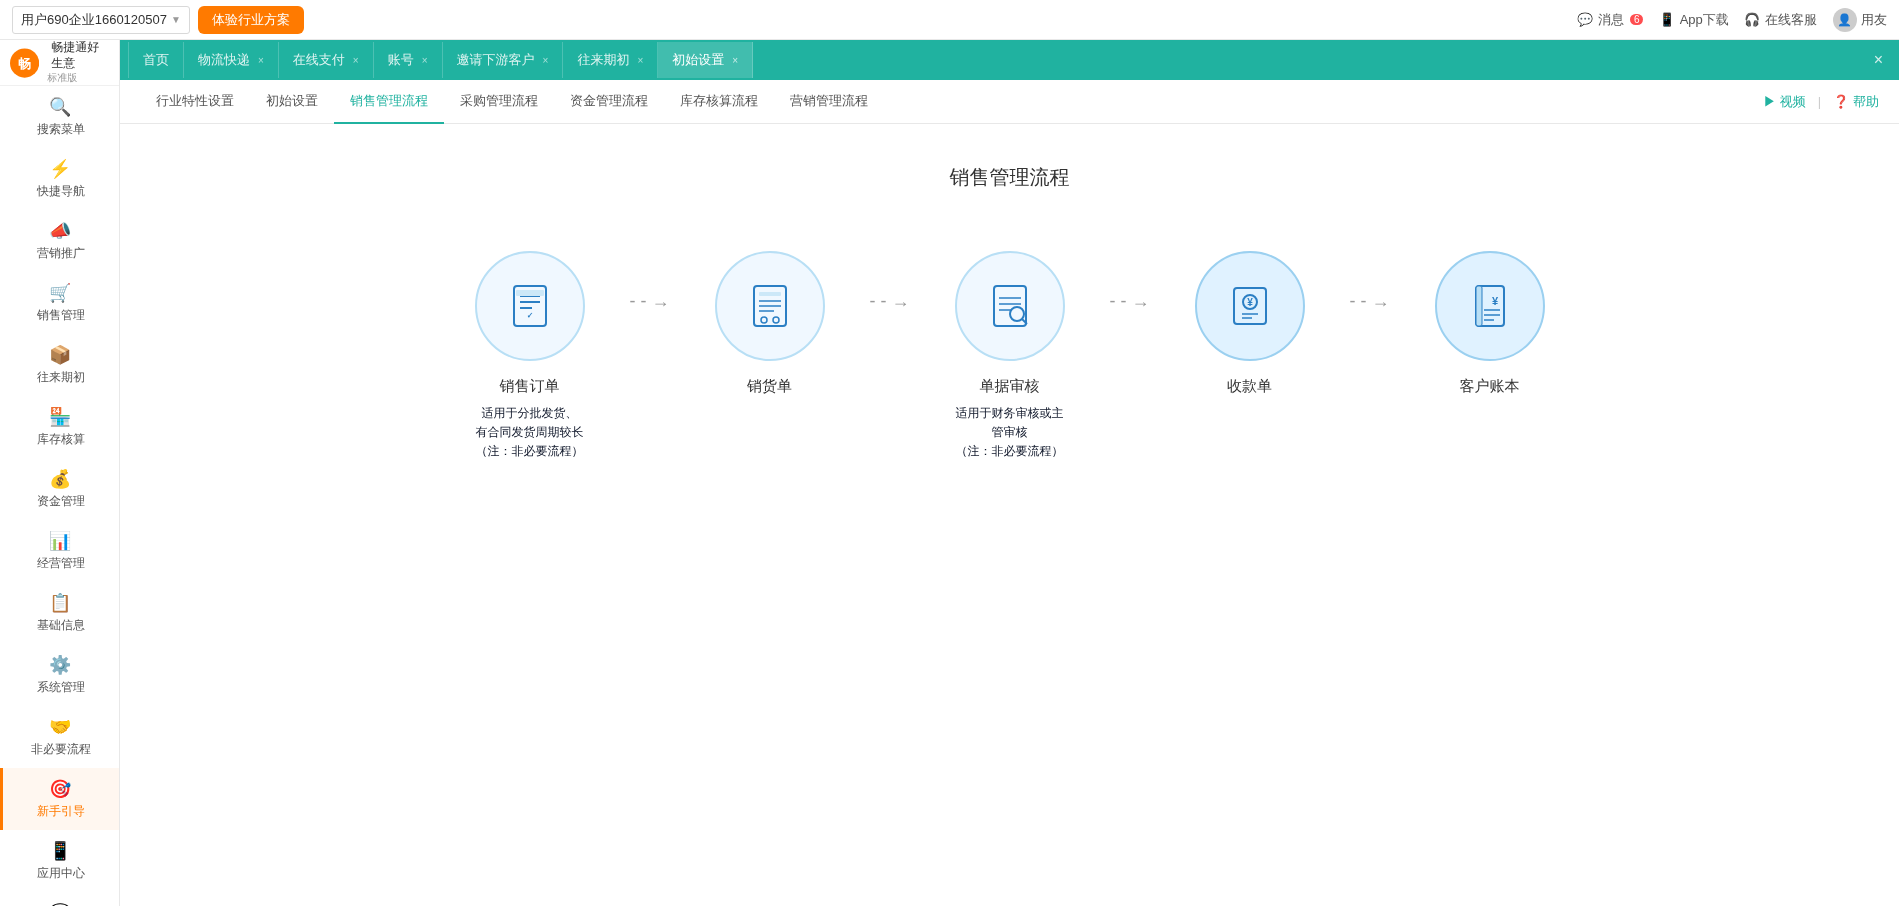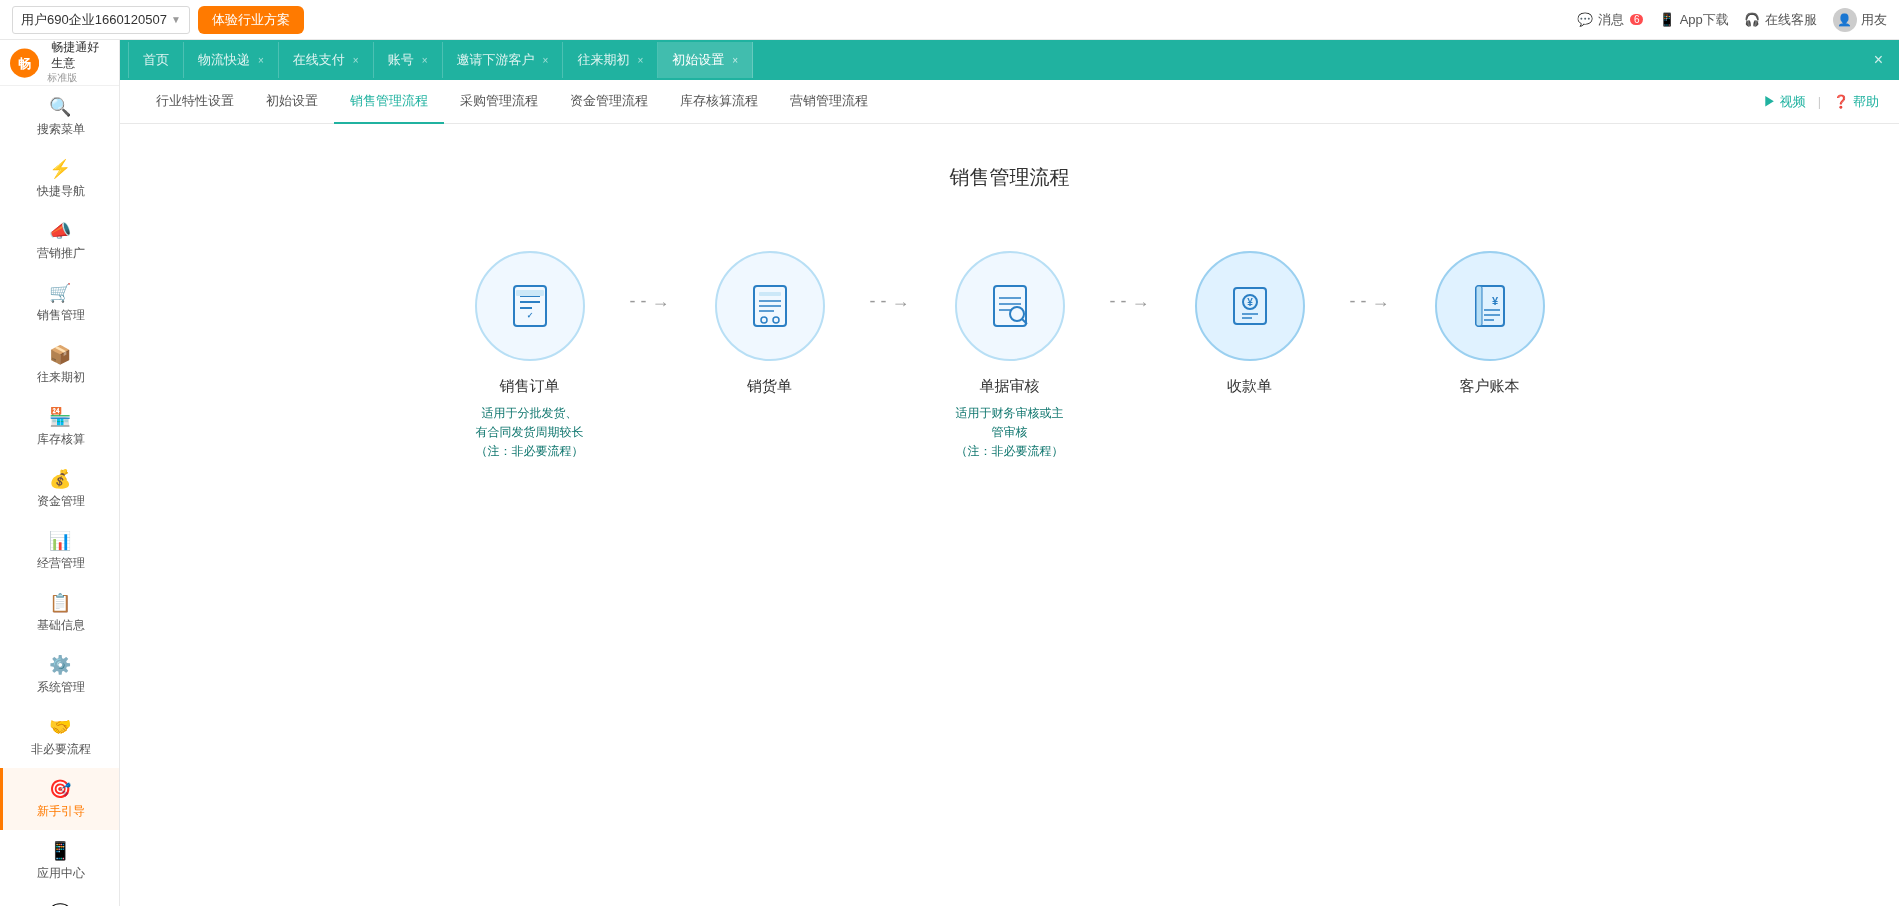--- a/index.html
+++ b/index.html
@@ -128,21 +128,21 @@
     .flow-step { display: flex; flex-direction: column; align-items: center; width: 180px; }
     .flow-circle {
       width: 110px; height: 110px; border-radius: 50%;
       border: 2px solid #b8dff5;
       background: #f0f8ff;
       display: flex; align-items: center; justify-content: center;
       margin-bottom: 16px;
     }
     .flow-circle svg { width: 52px; height: 52px; }
     .flow-step-name { font-size: 15px; color: #333; margin-bottom: 8px; font-weight: 500; }
-    .flow-step-desc { font-size: 12px; color: #0f766e; text-align: center; line-height: 1.6; }
+    .flow-step-desc { font-size: 12px; color: #0f172a; text-align: center; line-height: 1.6; }
     .flow-arrow {
       display: flex; align-items: center; justify-content: center;
       width: 60px; flex-shrink: 0; padding-top: 40px; color: #999; font-size: 18px;
     }
   </style>
 </head>
 <body>
 
 <div class="top-bar">
   <div class="top-bar-left">

